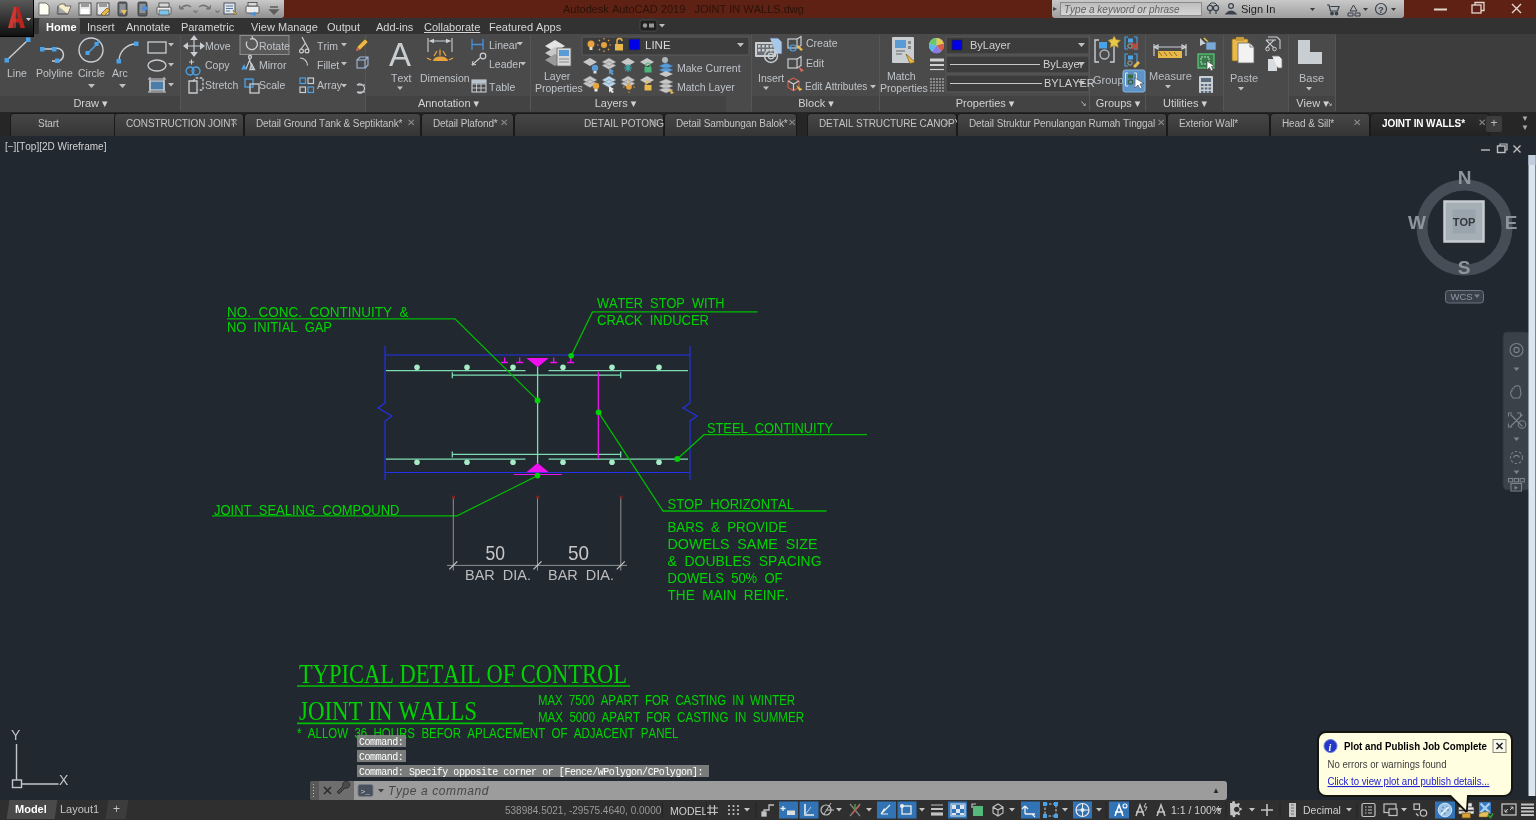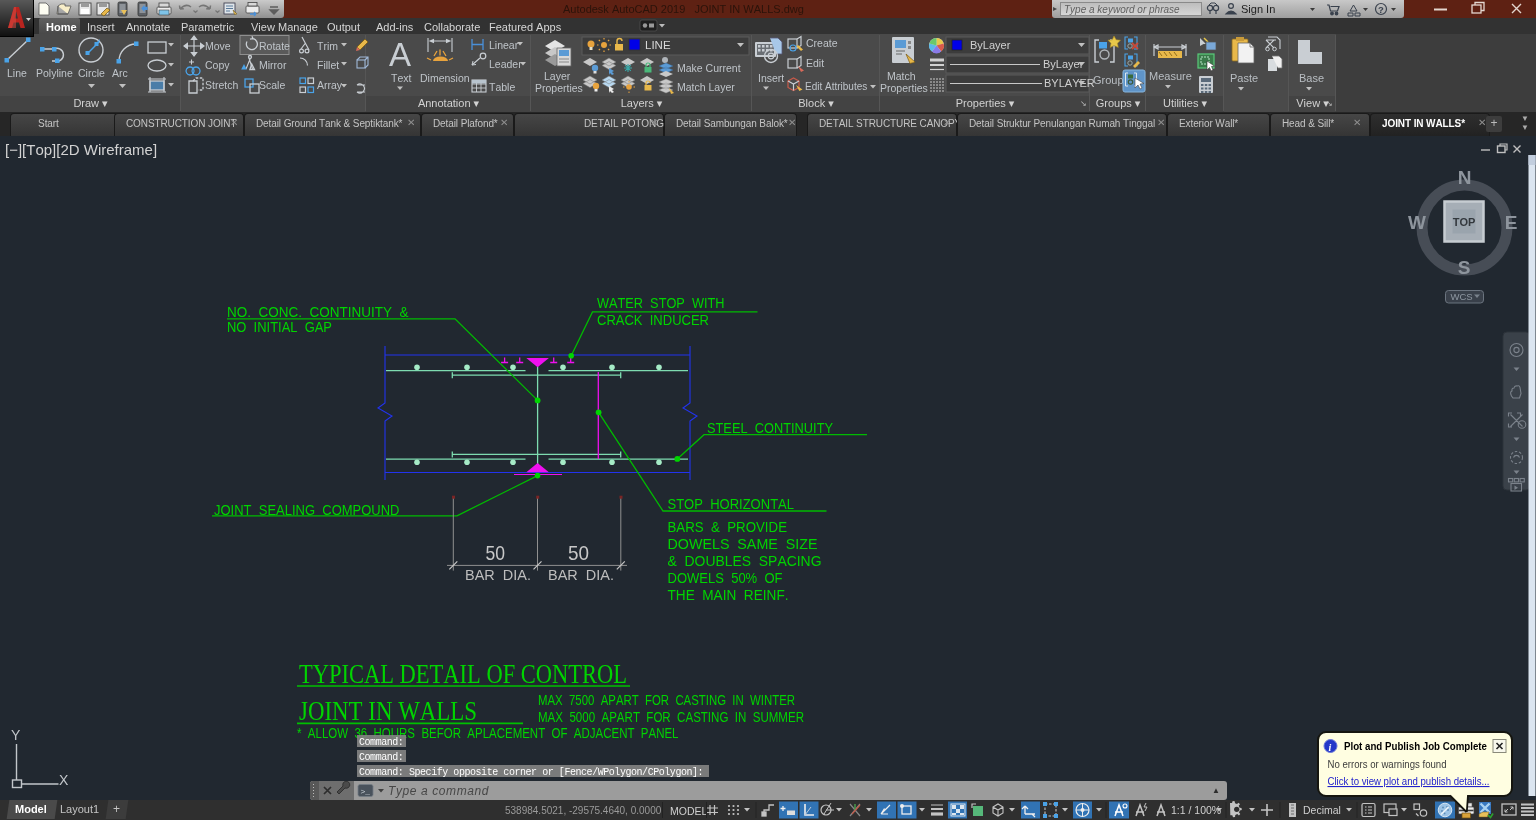--- a/index.html
+++ b/index.html
@@ -93,35 +93,35 @@
 <div class="abs" style="left:0;top:18px;width:1536px;height:16px;background:#323232;"></div>
 <div class="abs" style="left:39px;top:18px;width:41px;height:16px;background:linear-gradient(#606060,#484848);border-radius:2px 2px 0 0;"></div>
 <span class="mtab" style="left:46px;color:#ffffff;font-weight:bold;">Home</span>
 <span class="mtab" style="left:87px;color:#d6d6d6;font-weight:normal;">Insert</span>
 <span class="mtab" style="left:126px;color:#d6d6d6;font-weight:normal;">Annotate</span>
 <span class="mtab" style="left:181px;color:#d6d6d6;font-weight:normal;">Parametric</span>
 <span class="mtab" style="left:251px;color:#d6d6d6;font-weight:normal;">View</span>
 <span class="mtab" style="left:278px;color:#d6d6d6;font-weight:normal;">Manage</span>
 <span class="mtab" style="left:327px;color:#d6d6d6;font-weight:normal;">Output</span>
 <span class="mtab" style="left:376px;color:#d6d6d6;font-weight:normal;">Add-ins</span>
-<span class="mtab" style="left:424px;color:#d6d6d6;font-weight:normal;">Collaborate</span>
+<span class="mtab" style="left:424px;color:#d6d6d6;font-weight:normal;text-decoration:underline;">Collaborate</span>
 <span class="mtab" style="left:489px;color:#d6d6d6;font-weight:normal;">Featured Apps</span>
 <span class="mtab" style="left:565px;color:#d6d6d6;font-weight:normal;margin-top:36px;">Express Tools</span>
 <svg class="abs" style="left:640px;top:20px;" width="26" height="12" viewBox="0 0 26 12">
 <rect x="0" y="0" width="17" height="11" rx="2" fill="#1f1f1f" stroke="#555" stroke-width="0.7"></rect>
 <circle cx="5" cy="5.5" r="2.2" fill="#999"></circle>
     <rect x="9" y="3.5" width="5" height="4" fill="#999"></rect>
 <path d="M19 4 l3 3.5 l3 -3.5 z" fill="#bbb"></path>
 </svg>
 <div class="abs" style="left:0;top:34px;width:1536px;height:78px;background:#4a4a4a;"></div>
 <div class="abs" style="left:1336px;top:34px;width:200px;height:78px;background:#3d3d3d;"></div>
 <div class="pstrip" style="left:0px;width:181px;">Draw ▾</div>
 <div class="pstrip" style="left:181px;width:185px;margin-top:48px;">Modify ▾</div>
 <div class="pstrip" style="left:366px;width:165px;">Annotation ▾</div>
-<div class="pstrip" style="left:531px;width:221px;">Layers ▾</div>
+<div class="pstrip" style="left:505px;width:221px;">Layers ▾</div>
 <div class="pstrip" style="left:752px;width:128px;">Block ▾</div>
 <div class="pstrip" style="left:880px;width:210px;">Properties ▾</div>
 <div class="pstrip" style="left:1090px;width:56px;">Groups ▾</div>
 <div class="pstrip" style="left:1146px;width:78px;">Utilities ▾</div>
 <div class="pstrip" style="left:1224px;width:65px;margin-top:46px;">Clipboard</div>
 <div class="pstrip" style="left:1289px;width:47px;">View ▾</div>
 <div class="psep" style="left:180px;"></div>
 <div class="psep" style="left:365px;"></div>
 <div class="psep" style="left:530px;"></div>
 <div class="psep" style="left:751px;"></div>
@@ -529,21 +529,21 @@
 <div class="dx" style="left:1270px;top:117px;position:absolute;">✕</div>
 <div class="dtab" style="left:1270px;width:100px;background:linear-gradient(#464646,#353535);"></div>
 <div class="dtx" style="left:1282px;top:117.5px;color:#c4c4c4;position:absolute;">Head &amp; Sill*</div>
 <div class="dx" style="left:1353px;top:117px;position:absolute;">✕</div>
 <div class="dtab" style="left:1370px;width:120px;background:linear-gradient(#2e2e2e,#222);"></div>
 <div class="dtx" style="left:1382px;top:117.5px;color:#ffffff;font-weight:bold;position:absolute;">JOINT IN WALLS*</div>
 <div class="dx" style="left:1478px;top:117px;position:absolute;">✕</div>
 <div class="abs" style="left:1486px;top:116px;width:16px;height:16px;background:#3d3d3d;border-radius:2px;color:#bbb;font-size:12px;text-align:center;line-height:15px;">+</div>
 <div class="abs" style="left:1521px;top:114px;color:#aaa;font-size:8px;line-height:9px;text-align:center;">▼<br>▼</div>
 <div class="abs" style="left:0;top:136px;width:1536px;height:664px;background:#212830;overflow:hidden;" id="canvas">
-<div class="abs" style="left:5px;top:4.5px;font-size:15px;color:#d2d2d2;z-index:3;">[−][Top][2D Wireframe]</div>
+<div class="abs" style="left:5px;top:4.5px;font-size:10px;color:#d2d2d2;z-index:3;">[−][Top][2D Wireframe]</div>
 <svg style="left:0;top:0;" width="1536" height="664" viewBox="0 136 1536 664">
 <g stroke="#2233ee" stroke-width="1.1" fill="none">
 <path d="M385 355 H690"></path>
 <path d="M385 472.5 H690"></path>
 <path d="M385 346 V403 l-7 5 l14 8 l-7 5 V480"></path>
 <path d="M690 346 V403 l-7 5 l14 8 l-7 5 V480"></path>
 </g>
 <g stroke="#7edcb0" stroke-width="1.3" fill="none">
 <path d="M386 370.6 H525.5 M548.5 370.6 H688"></path>
 <path d="M452.3 375.2 H620.7 M452.3 372.2 v6 M620.7 372.2 v6"></path>

